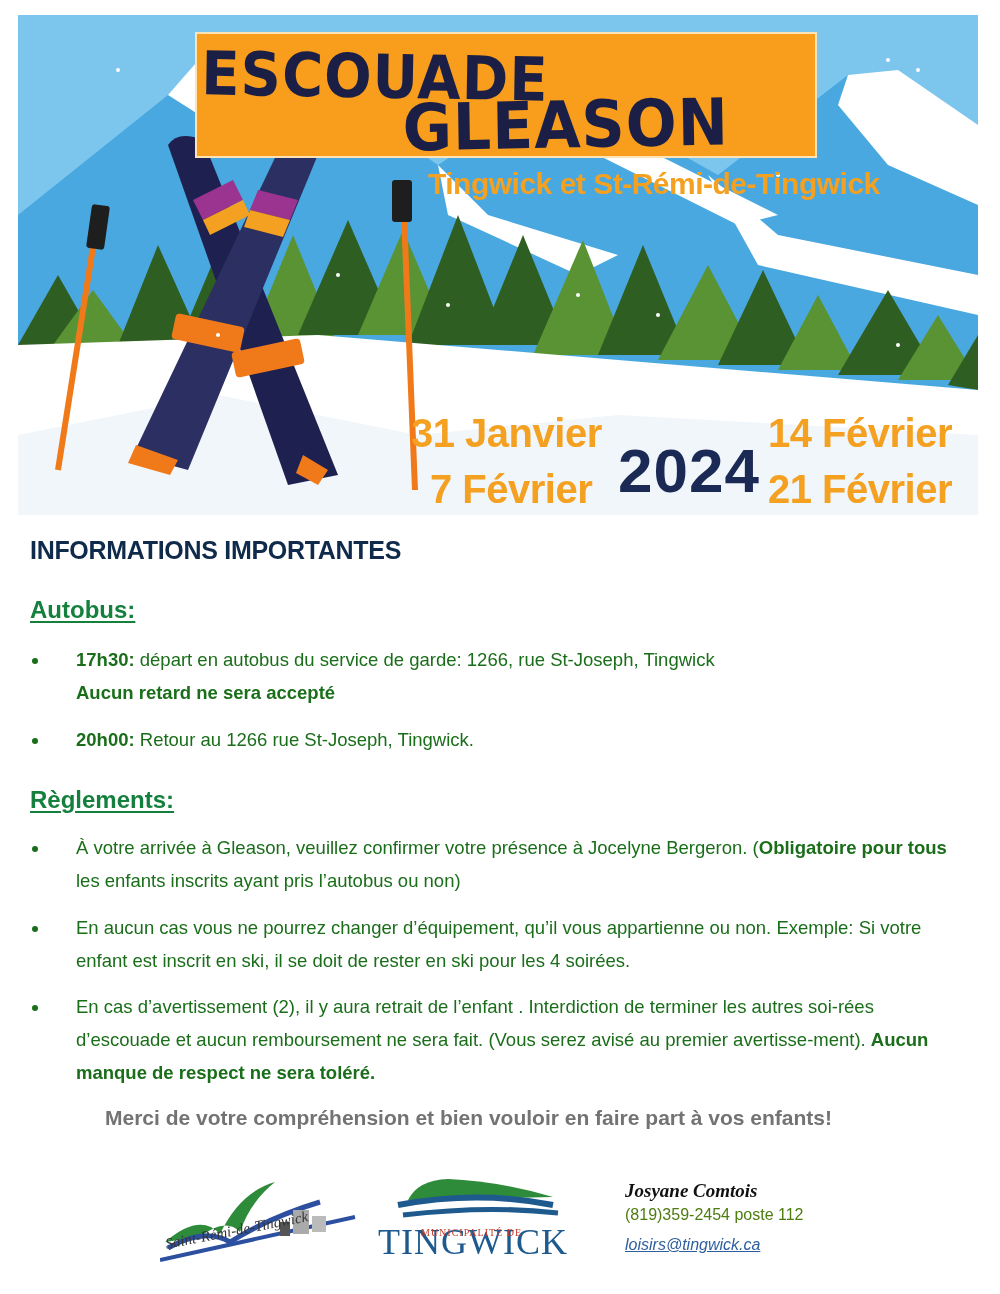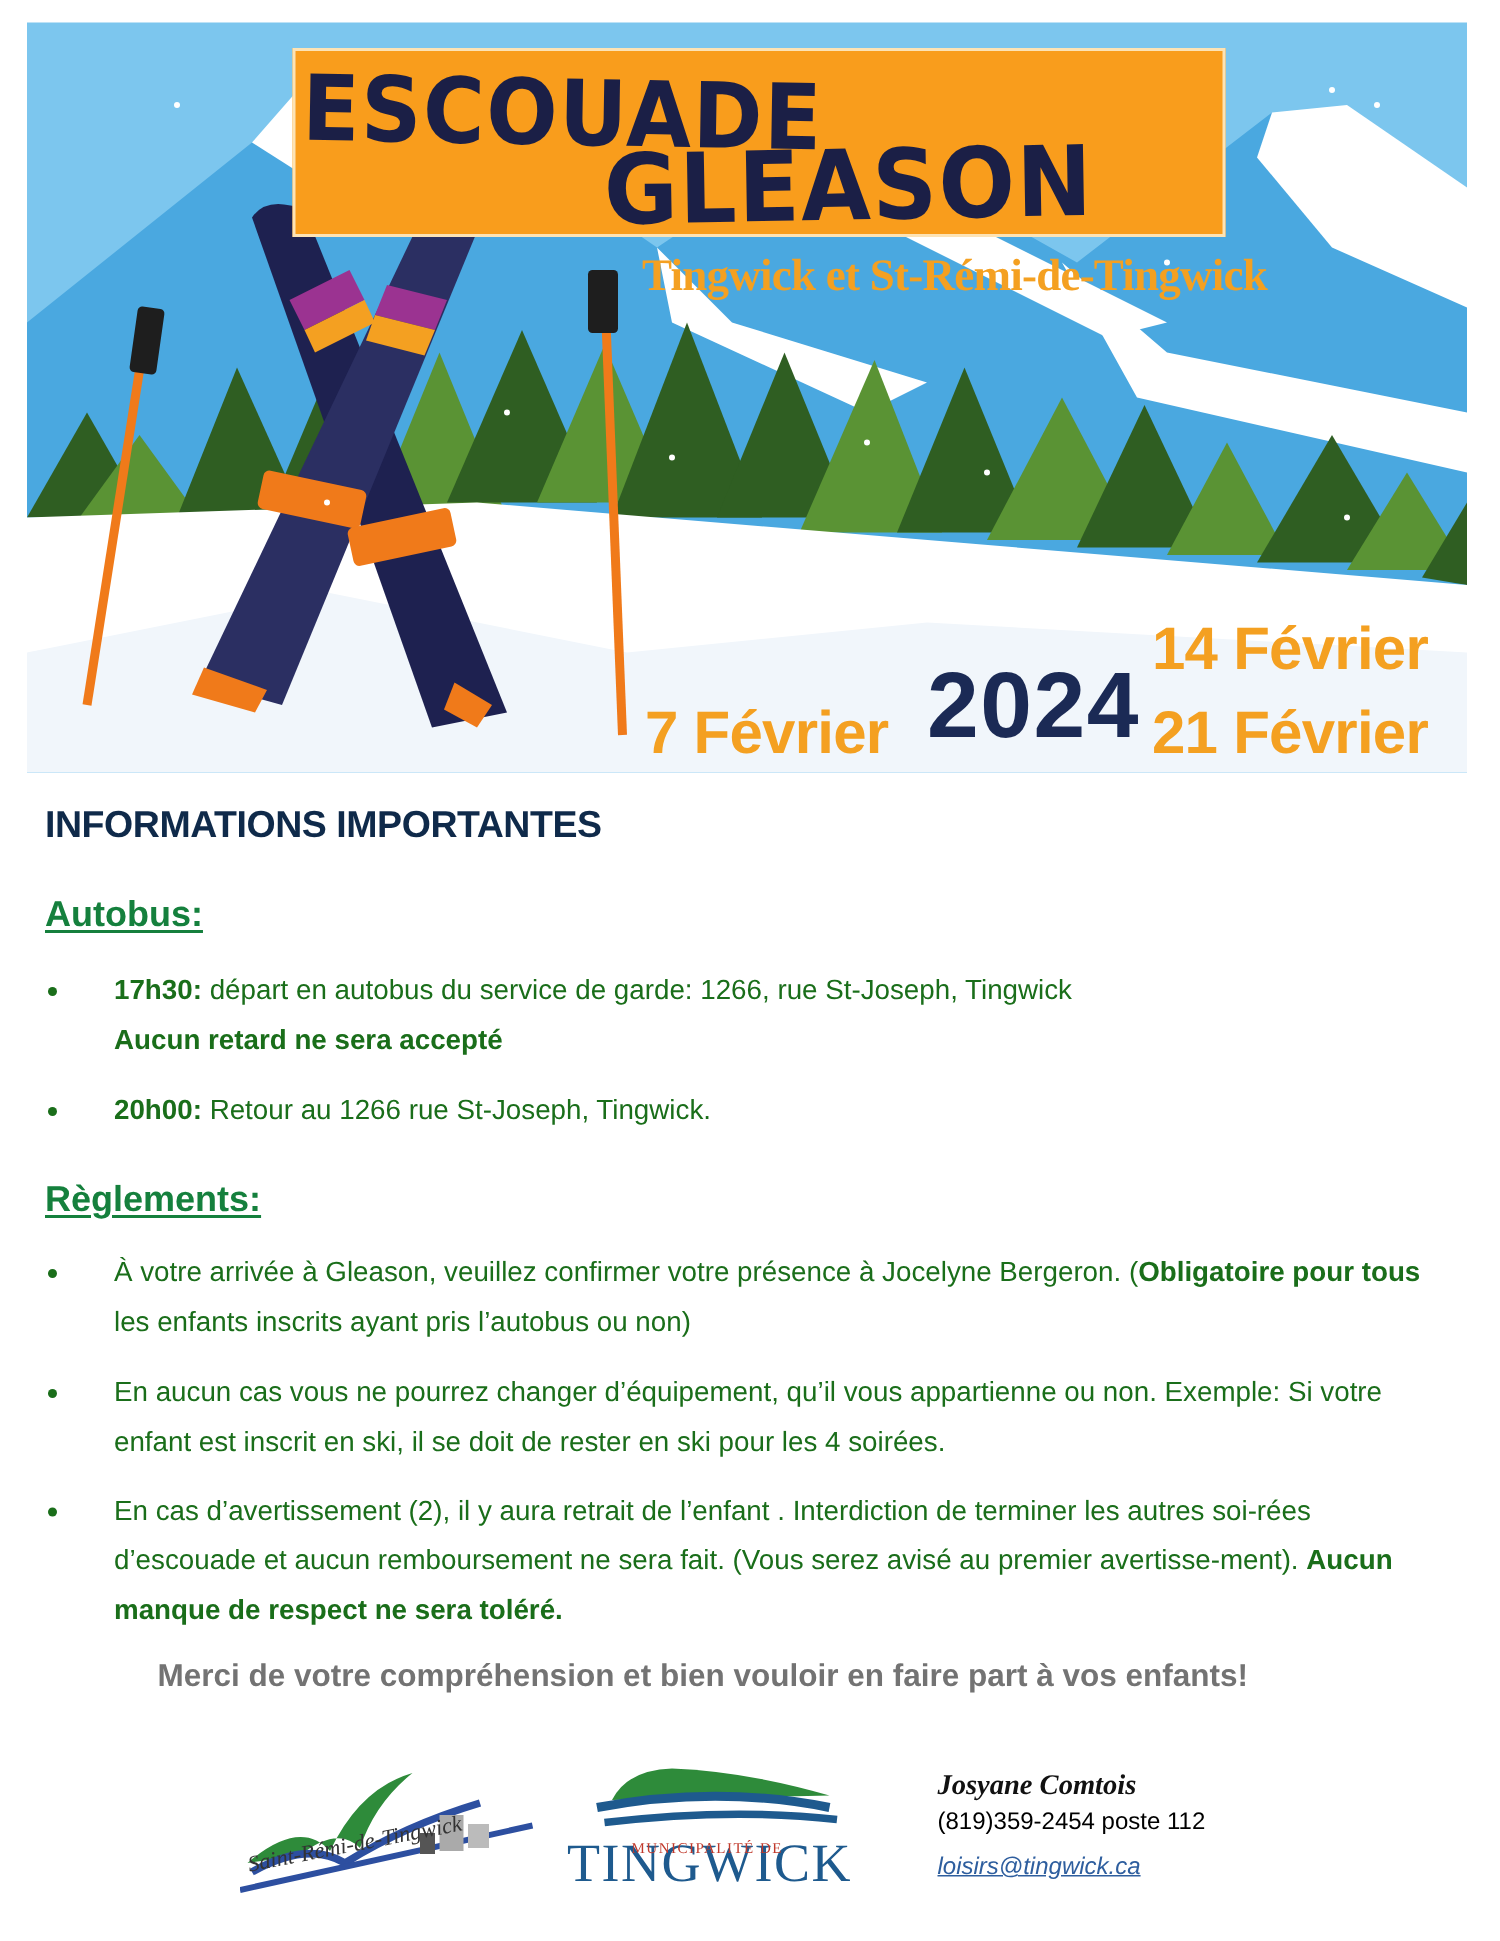--- a/index.html
+++ b/index.html
@@ -17,21 +17,21 @@
       background: #f99d1c; border: 2px solid #fde3b5;
     }
     .title-line {
       position: absolute; font-family: "DejaVu Sans", sans-serif; font-weight: bold;
       color: #1b1f46; letter-spacing: 1px; white-space: nowrap;
     }
     .title-l1 { left: 5px; top: 4px; font-size: 56px; transform: scaleY(1.08) rotate(1deg); transform-origin: left top; }
     .title-l2 { left: 205px; top: 56px; font-size: 60px; transform: scaleY(1.08) rotate(-1deg); transform-origin: left top; }
     .subtitle {
       position: absolute; left: 410px; top: 152px; font-size: 30px; font-weight: bold;
-      color: #f4a021; white-space: nowrap; letter-spacing: -0.5px; font-family: Liberation Serif, serif;
+      color: #f4a021; white-space: nowrap; letter-spacing: -0.5px;
     }
     .date { position: absolute; font-size: 40px; font-weight: bold; color: #f4a021; white-space: nowrap; letter-spacing: -0.5px; }
     .date-1 { left: 393px; top: 396px; }
     .date-2 { left: 412px; top: 452px; }
     .date-3 { left: 750px; top: 396px; }
     .date-4 { left: 750px; top: 452px; }
     .year { position: absolute; left: 600px; top: 420px; font-size: 62px; font-weight: bold; color: #1b2a55; letter-spacing: 1px; }
 
     
     .content { position: absolute; left: 30px; top: 530px; width: 940px; }
@@ -65,21 +65,21 @@
     .logo2-ting {
       position: absolute; left: 0; top: 49px; font-family: "Liberation Serif", serif; font-size: 36px;
       color: #1e5a8e; letter-spacing: 1px; white-space: nowrap; line-height: 36px; text-align: right;
     }
     .logo1-text {
       position: absolute; left: 4px; top: 64px; font-family: "Liberation Serif", serif; font-style: italic;
       font-size: 15px; color: #333; transform: rotate(-11deg); transform-origin: left top; white-space: nowrap;
     }
     .contact { position: absolute; left: 625px; top: 1180px; }
     .contact-name { font-family: "Liberation Serif", serif; font-style: italic; font-weight: bold; font-size: 19px; color: #111; white-space: nowrap; }
-    .contact-phone { font-size: 16px; color: #000000; margin-top: 4px; white-space: nowrap; }
+    .contact-phone { font-size: 16px; color: #4d7c0f; margin-top: 4px; white-space: nowrap; }
     .contact-email { font-size: 16px; color: #2e5e9e; font-style: italic; text-decoration: underline; margin-top: 12px; display: inline-block; white-space: nowrap; }
   </style>
 </head>
 <body>
 
 <div class="banner">
   <svg class="scene" viewBox="0 0 960 500">
 
     <polygon points="0,200 150,80 260,40 420,150 540,70 700,160 830,60 960,150 960,380 0,380" fill="#4aa8e0"></polygon>
     <polygon points="150,80 185,40 225,90 205,115" fill="#ffffff"></polygon>
@@ -144,20 +144,21 @@
         <circle cx="880" cy="330" r="2"></circle>
         <circle cx="200" cy="320" r="2"></circle>
     </g>
   </svg>
 
   <div class="title-box">
     <div class="title-line title-l1">ESCOUADE</div>
     <div class="title-line title-l2">GLEASON</div>
   </div>
   <div class="subtitle">Tingwick et St-Rémi-de-Tingwick</div>
+  <div class="date date-1">31 Janvier</div>
   <div class="date date-2">7 Février</div>
   <div class="year">2024</div>
   <div class="date date-3">14 Février</div>
   <div class="date date-4">21 Février</div>
 </div>
 
 <div class="content">
   <div class="h-main">INFORMATIONS IMPORTANTES</div>
 
   <div class="h-section h-autobus">Autobus:</div>

